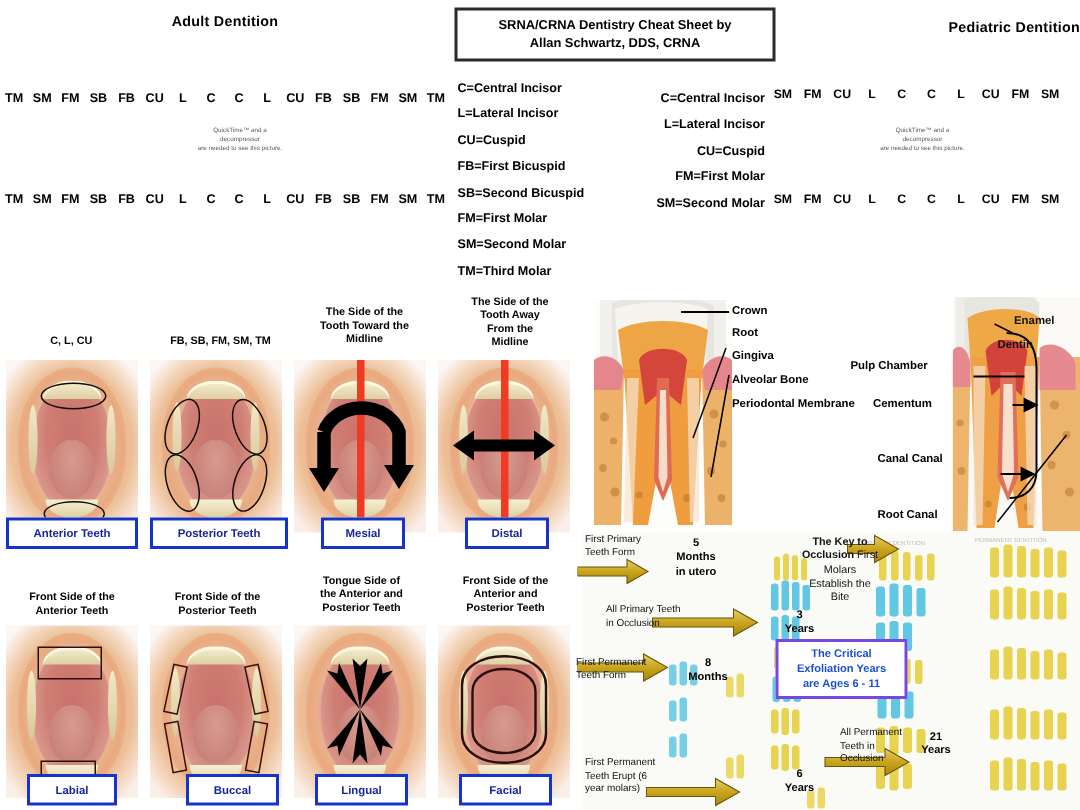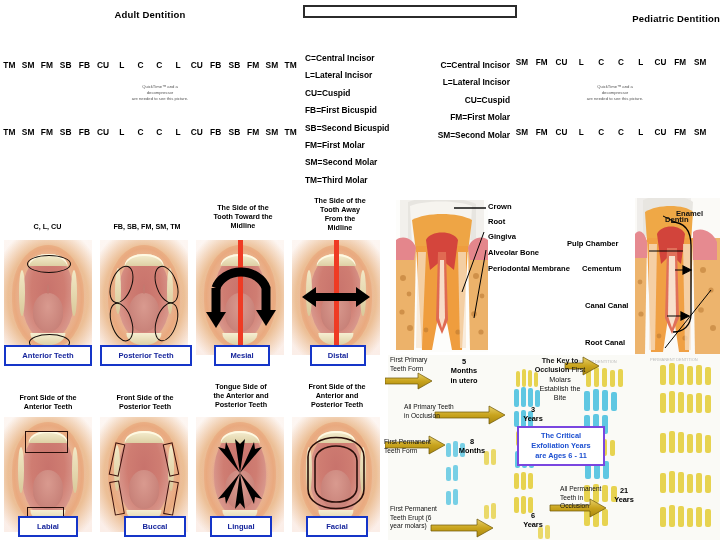--- a/index.html
+++ b/index.html
@@ -74,20 +74,22 @@
   .keyocc b{font-weight:bold;}
 </style>
 </head>
 <body>
 
 <div class="abs heading" style="left:0;top:9px;width:300px;text-align:center;">Adult Dentition</div>
 
 <div class="abs heading" style="left:510px;top:13px;width:210px;text-align:right;">Pediatric Dentition</div>
 
 <div class="abs titlebox" style="left:303px;top:5px;width:198px;">
+  <div>SRNA/CRNA Dentistry Cheat Sheet    by</div>
+  <div>Allan Schwartz, DDS, CRNA</div>
 </div>
 
 <div class="abs codes" id="adultUpper" style="left:0;top:60px;width:300px;font-size:8.4px;">
     <span style="flex: 1 1 0%;">TM</span>
     <span style="flex: 1 1 0%;">SM</span>
     <span style="flex: 1 1 0%;">FM</span>
     <span style="flex: 1 1 0%;">SB</span>
     <span style="flex: 1 1 0%;">FB</span>
     <span style="flex: 1 1 0%;">CU</span>
     <span style="flex: 1 1 0%;">L</span>
@@ -403,21 +405,21 @@
 <svg class="abs" style="left:575px;top:198px;" width="145" height="160" viewBox="0 0 145 160">
   <line x1="74" y1="53" x2="108" y2="53" stroke="#000" stroke-width="1.2"></line>
   <path d="M100,72 L114,72 M108,68 L116,72 L108,76 Z" stroke="#000" stroke-width="1.2" fill="#000"></path>
   <path d="M92,118 L112,118 M106,114 L114,118 L106,122 Z" stroke="#000" stroke-width="1.2" fill="#000"></path>
   <line x1="90" y1="150" x2="136" y2="92" stroke="#000" stroke-width="1"></line>
   <path d="M96,24 C112,24 116,36 116,48 L116,116 C116,128 108,134 98,134" fill="none" stroke="#000" stroke-width="1.3"></path>
   <line x1="88" y1="18" x2="100" y2="24" stroke="#000" stroke-width="1"></line>
 </svg>
 
 <div class="anatlabel" style="left:676px;top:209px;color:#111;">Enamel</div>
-<div class="anatlabel" style="left:665px;top:215px;color:#111;">Dentin</div>
+<div class="anatlabel" style="left:665px;top:225px;color:#111;">Dentin</div>
 <div class="anatlabel" style="left:567px;top:239px;">Pulp Chamber</div>
 <div class="anatlabel" style="left:582px;top:264px;">Cementum</div>
 <div class="anatlabel" style="left:585px;top:301px;">Canal Canal</div>
 <div class="anatlabel" style="left:585px;top:338px;">Root Canal</div>
 
 <div class="erupt" style="left:388px;top:355px;width:332px;height:185px;">
   <svg width="332" height="185" viewBox="0 0 332 185">
     <rect x="0" y="0" width="332" height="185" fill="#fdfdfb"></rect>
     <rect x="0" y="0" width="332" height="185" fill="#f7f7f2" opacity=".5"></rect>
     <g opacity=".9">

